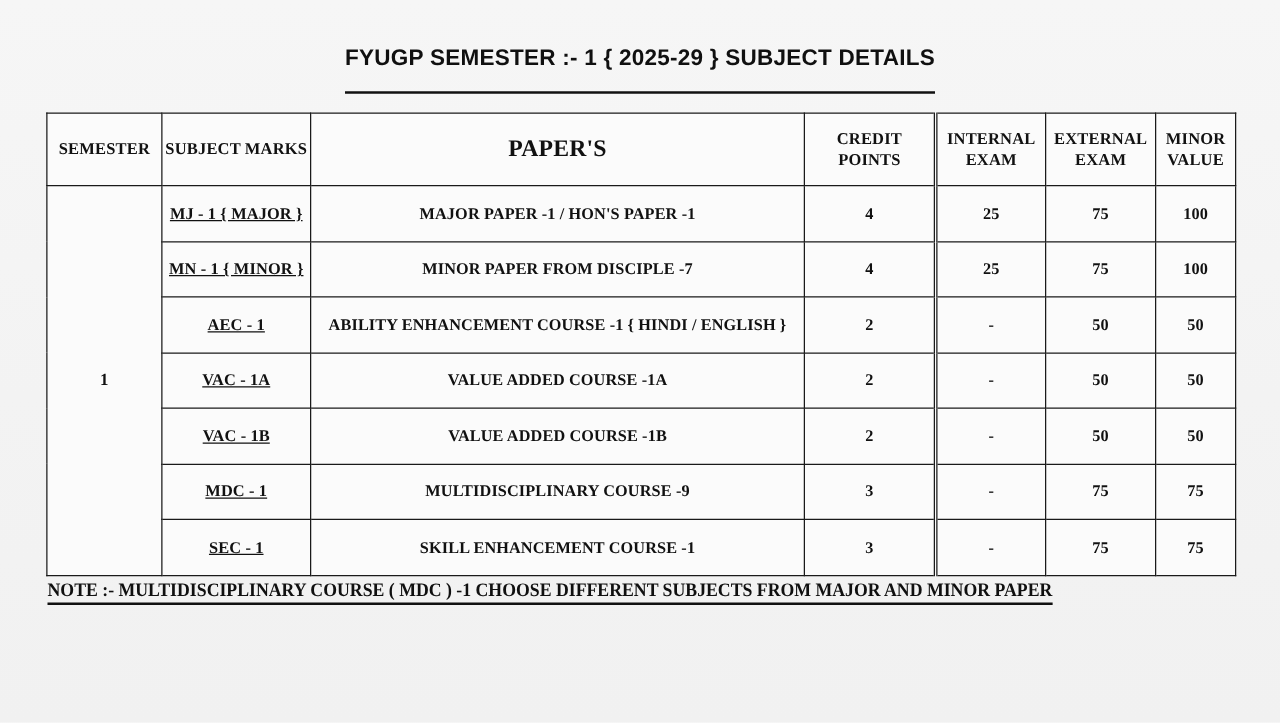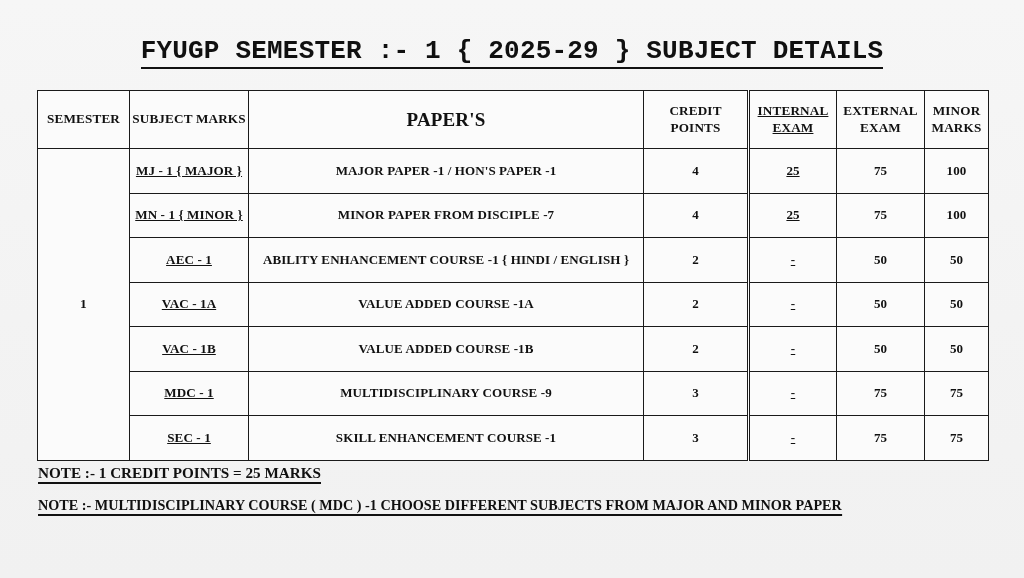--- a/index.html
+++ b/index.html
@@ -25,27 +25,27 @@
   
   .title-wrap {
     position: absolute;
     top: 36px;
     left: 0;
     width: 1024px;
     text-align: center;
   }
   .title {
     display: inline-block;
-    font-family: Liberation Mono, monospace;
+    font-family: Liberation Sans, sans-serif;
     font-weight: bold;
-    font-size: 26px;
+    font-size: 18px;
     letter-spacing: 0.2px;
     color: #101010;
     border-bottom: 2.2px solid #111;
-    padding-bottom: 1px;
+    padding-bottom: 16px;
     white-space: nowrap;
   }
 
   
   .table-wrap {
     position: absolute;
     left: 37px;
     top: 90px;
     width: 951px;
   }
@@ -104,21 +104,20 @@
     font-size: 13px;
     white-space: nowrap;
   }
   tbody td.num-cell {
     font-size: 13px;
   }
   
   thead th.int-head,
   tbody td.int-cell {
     border-left: 3.4px double #1a1a1a;
-    text-decoration: underline;
   }
 
   
   .notes {
     position: absolute;
     left: 38px;
     top: 464px;
     width: 950px;
   }
   .note {
@@ -174,21 +173,21 @@
           <th class="int-head">
             <span class="hl">INTERNAL</span>
             <span class="hl">EXAM</span>
           </th>
           <th>
             <span class="hl">EXTERNAL</span>
             <span class="hl">EXAM</span>
           </th>
           <th>
             <span class="hl">MINOR</span>
-            <span class="hl">MARKS</span>
+            <span class="hl">VALUE</span>
           </th>
         </tr>
       </thead>
       <tbody id="table-body">
 
       <tr>
             <td class="sem-cell" rowspan="7">1</td>
             <td class="code-cell">MJ - 1 { MAJOR }</td>
             <td class="paper-cell">MAJOR PAPER -1 / HON'S PAPER -1</td>
             <td class="num-cell">4</td>
@@ -242,21 +241,18 @@
             <td class="num-cell">3</td>
             <td class="num-cell int-cell">-</td>
             <td class="num-cell">75</td>
             <td class="num-cell">75</td>
           </tr>
         </tbody>
     </table>
   </div>
 
   <div class="notes">
-    <div class="note note-1">
-      <span class="u">NOTE :- 1 CREDIT POINTS = 25 MARKS</span>
-    </div>
     <div class="note note-2">
       <span class="u">NOTE :- MULTIDISCIPLINARY COURSE ( MDC ) -1 CHOOSE DIFFERENT SUBJECTS FROM MAJOR AND MINOR PAPER</span>
     </div>
   </div>
 
 </div>
 
 </body></html>

